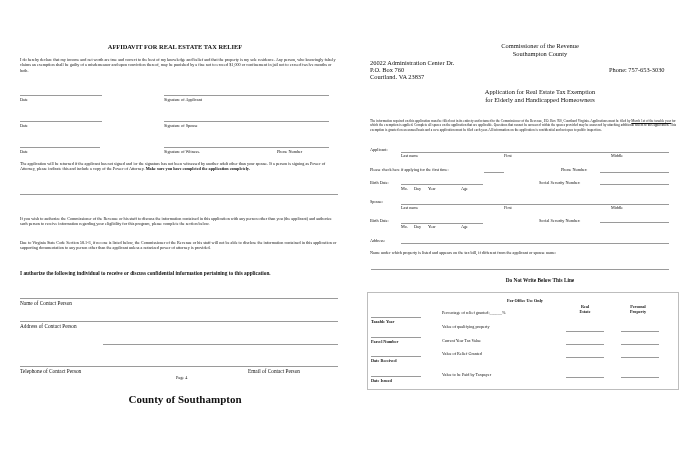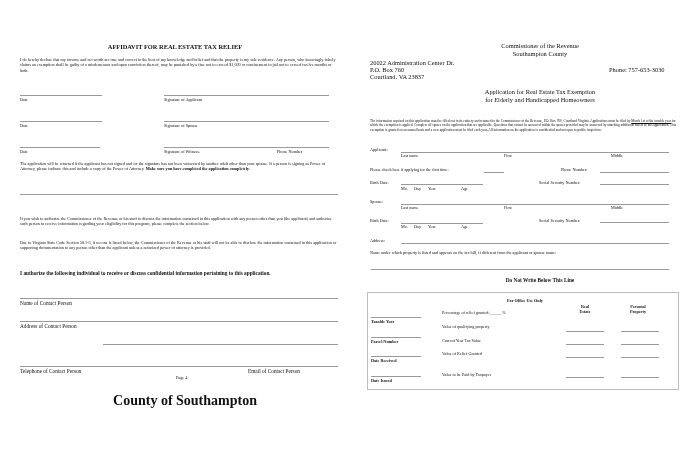--- a/index.html
+++ b/index.html
@@ -47,21 +47,21 @@
   <div class="line" style="left:20px; top:298px; width:318px;"></div>
   <div class="abs t5" style="left:20px; top:300px;">Name of Contact Person</div>
   <div class="line" style="left:20px; top:321px; width:318px;"></div>
   <div class="abs t5" style="left:20px; top:323px;">Address of Contact Person</div>
   <div class="line" style="left:103px; top:344px; width:235px;"></div>
   <div class="line" style="left:20px; top:366px; width:318px;"></div>
   <div class="abs t5" style="left:20px; top:368px;">Telephone of Contact Person</div>
   <div class="abs t5" style="left:248px; top:368px;">Email of Contact Person</div>
   <div class="abs t4" style="left:176px; top:375px;">Page 4</div>
 
-  <div class="abs bold center" style="left:100px; top:393px; width:170px; font-size:14px;">County of Southampton</div>
+  <div class="abs bold center" style="left:100px; top:393px; width:170px; font-size:11px;">County of Southampton</div>
 </div>
 
 <div>
   <div class="abs t6 center" style="left:460px; top:42px; width:160px;">Commissioner of the Revenue</div>
   <div class="abs t6 center" style="left:460px; top:50px; width:160px;">Southampton County</div>
 
   <div class="abs t6" style="left:370px; top:59px;">26022 Administration Center Dr.</div>
   <div class="abs t6" style="left:370px; top:66px;">P.O. Box 760</div>
   <div class="abs t6" style="left:370px; top:73px;">Courtland. VA 23837</div>
   <div class="abs t6" style="left:609px; top:66px;">Phone:  757-653-3030</div>

